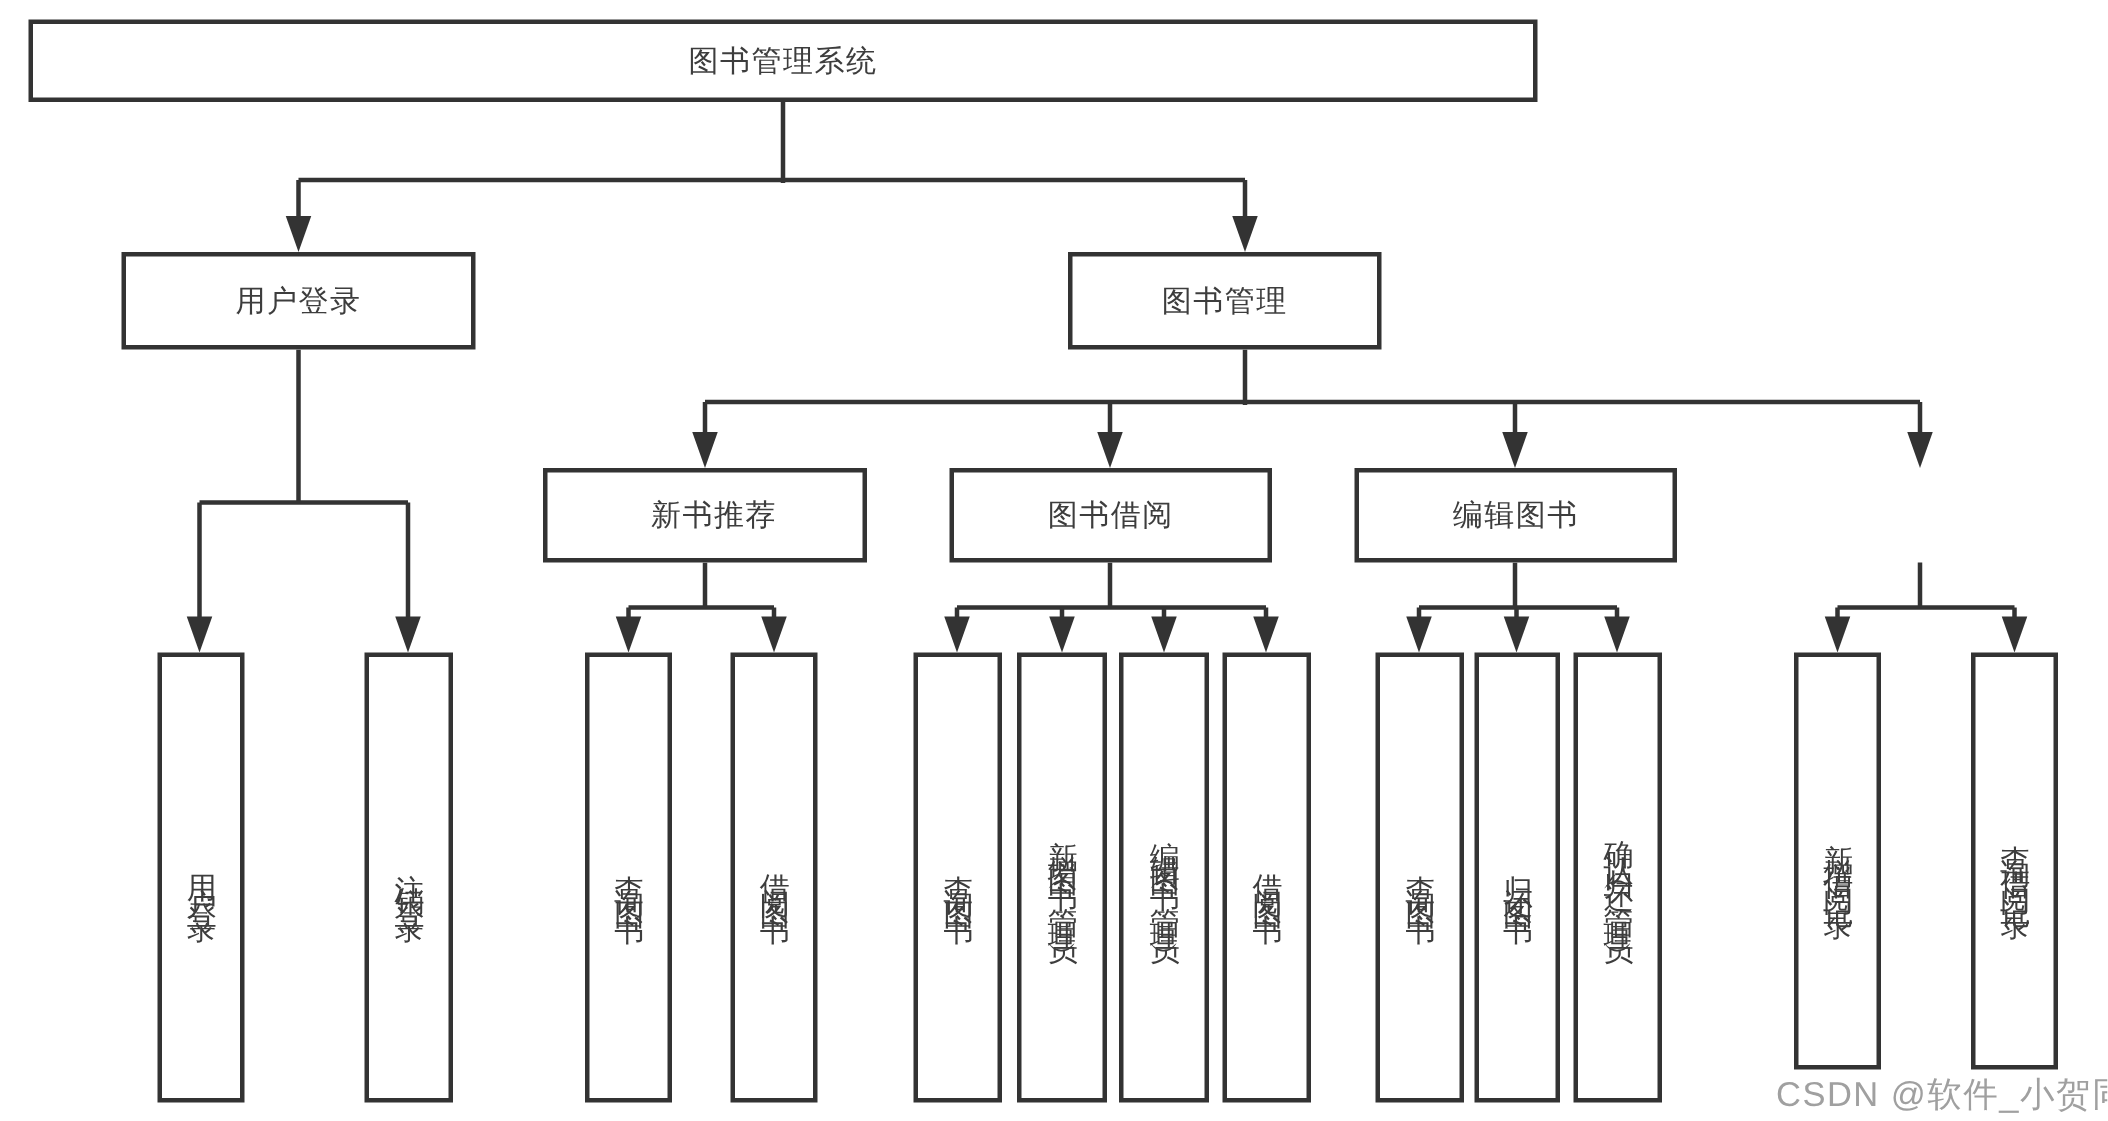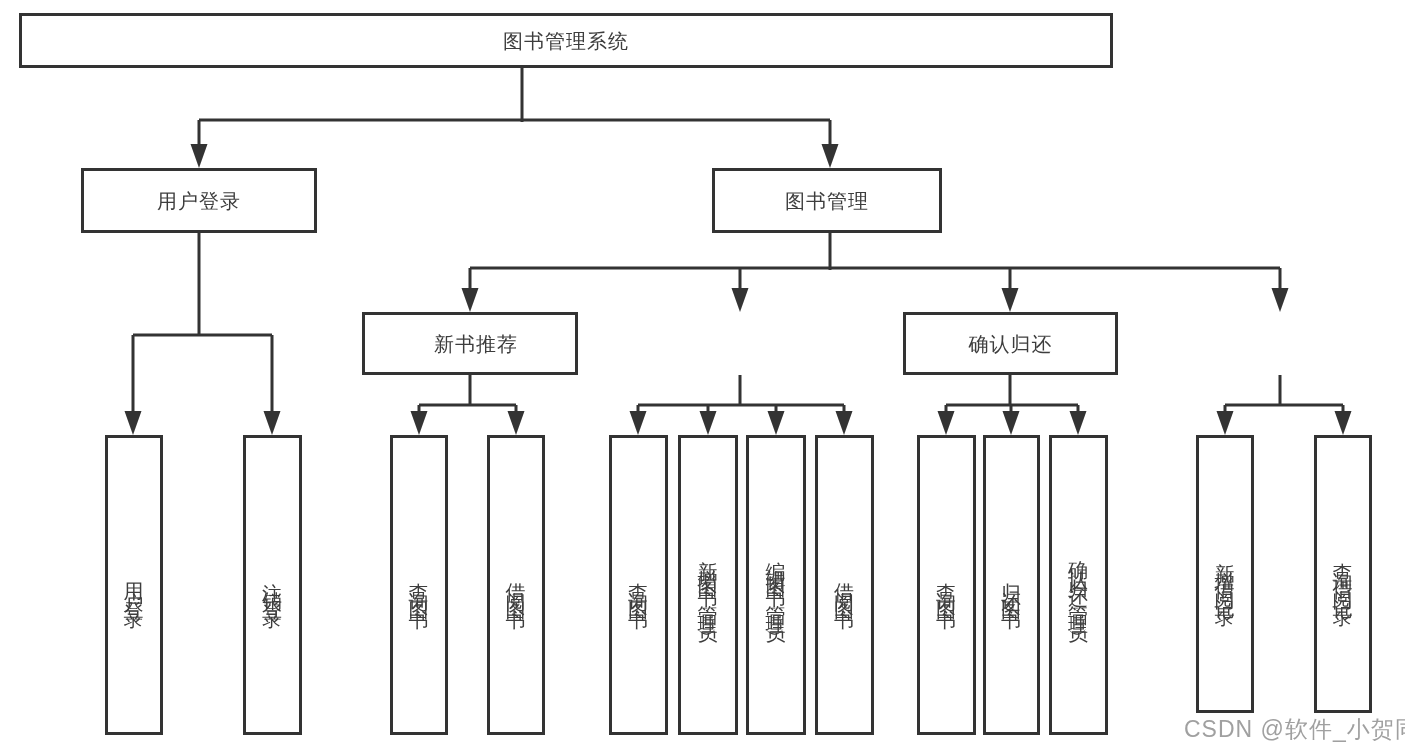--- a/index.html
+++ b/index.html
@@ -104,27 +104,28 @@
       <polygon points="767.5,411 784.5,411 776,435"></polygon>
       <polygon points="835.5,411 852.5,411 844,435"></polygon>
       <polygon points="937.5,411 954.5,411 946,435"></polygon>
       <polygon points="1002.5,411 1019.5,411 1011,435"></polygon>
       <polygon points="1069.5,411 1086.5,411 1078,435"></polygon>
       <polygon points="1216.5,411 1233.5,411 1225,435"></polygon>
       <polygon points="1334.5,411 1351.5,411 1343,435"></polygon>
     </g>
   </svg>
 
-  <div class="node" style="left:19px; top:13px; width:1094px; height:55px;">图书管理系统</div>
+  <div class="node" style="left:19px; top:13px; width:1006px; height:55px;">图书管理系统</div>
 
   <div class="node" style="left:81px; top:168px; width:236px; height:65px;">用户登录</div>
-  <div class="node" style="left:712px; top:168px; width:230px; height:65px;">图书管理</div>
+  <div class="node" style="left:712px; top:168px; width:209px; height:65px;">图书管理</div>
 
   <div class="node" style="left:362px; top:312px; width:216px; height:63px;padding-left:12px;">新书推荐</div>
-  <div class="node" style="left:903px; top:312px; width:215px; height:63px;">确认归还</div>
+  <div class="node" style="left:633px; top:312px; width:215px; height:63px;">图书借阅</div>
+  <div class="node" style="left:903px; top:312px; width:215px; height:63px;">编辑图书</div>
 
   <div class="node leaf" style="left:105px; top:435px; width:58px; height:300px;">用户登录</div>
   <div class="node leaf" style="left:243px; top:435px; width:59px; height:300px;">注销登录</div>
 
   <div class="node leaf" style="left:390px; top:435px; width:58px; height:300px;">查询图书</div>
   <div class="node leaf" style="left:487px; top:435px; width:58px; height:300px;">借阅图书</div>
 
   <div class="node leaf" style="left:609px; top:435px; width:59px; height:300px;">查询图书</div>
   <div class="node leaf" style="left:678px; top:435px; width:60px; height:300px;">新增图书（管理员）</div>
   <div class="node leaf" style="left:746px; top:435px; width:60px; height:300px;">编辑图书（管理员）</div>

